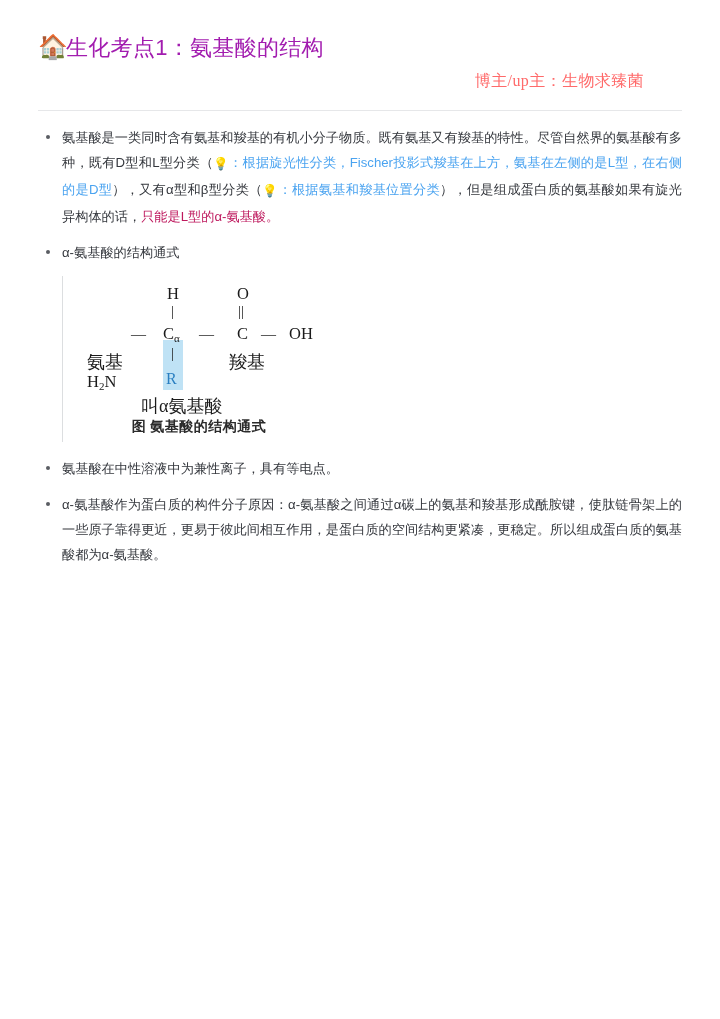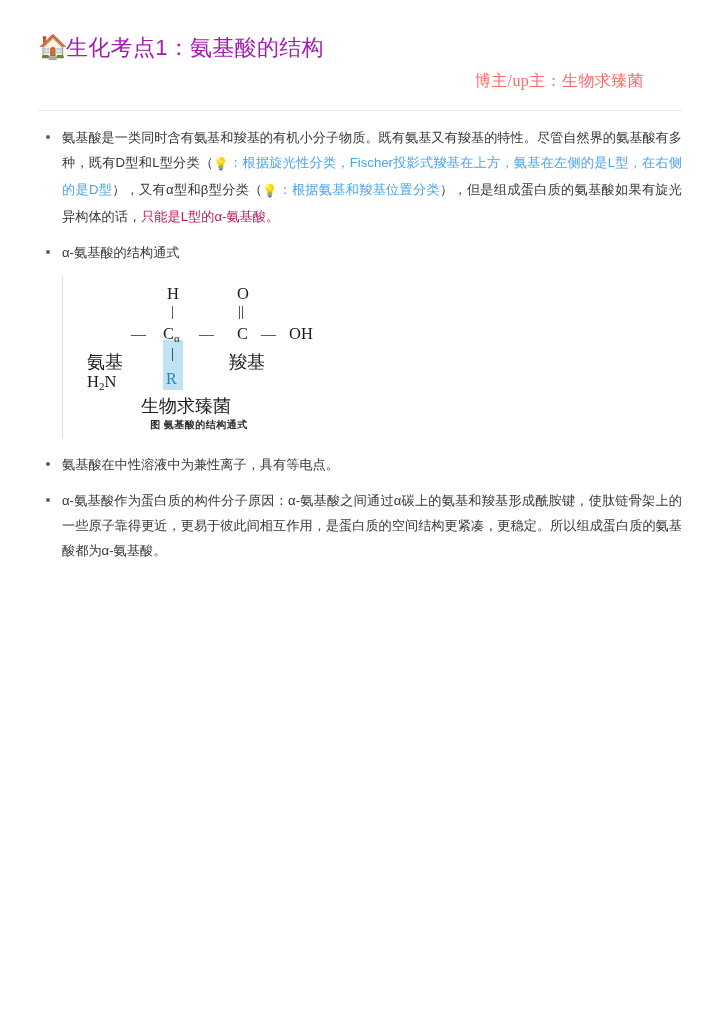--- a/index.html
+++ b/index.html
@@ -146,21 +146,21 @@
     background: #bfe2f5;
     width: 20px;
   }
   .r-letter {
     color: #2a7fc1;
     font-size: 16px;
     font-family: "Liberation Serif", "DejaVu Serif", serif;
   }
   .fig-caption {
     font-family: "Liberation Serif", "DejaVu Serif", serif;
-    font-size: 10px;
+    font-size: 14px;
     color: #2b2b2b;
     text-align: center;
     width: 240px;
     margin-top: 2px;
     letter-spacing: 0.5px;
     font-weight: 700;
   }
 </style>
 </head>
 <body>
@@ -210,21 +210,21 @@
         <span class="f-abs bondh" style="left:120px; top:42px;">—</span>
         <span class="f-abs atom" style="left:158px; top:40px;">C</span>
         <span class="f-abs bondh" style="left:182px; top:42px;">—</span>
         <span class="f-abs atom" style="left:210px; top:40px;">OH</span>
 
         <span class="f-abs cn-label" style="left:8px; top:66px;">氨基</span>
         <span class="f-abs cn-label" style="left:150px; top:66px;">羧基</span>
 
         <span class="f-abs bondv" style="left:92px; top:62px;">|</span>
         <span class="f-abs r-letter" style="left:87px; top:86px;">R</span>
-        <span class="f-abs cn-label" style="left:62px; top:110px;">生物求臻菌</span>
+        <span class="f-abs cn-label" style="left:62px; top:110px;">叫α氨基酸</span>
       </div>
       <div class="fig-caption">图 氨基酸的结构通式</div>
     </div>
 
     <ul class="bullets">
       <li>
         <span>氨基酸在中性溶液中为兼性离子，具有等电点。</span>
       </li>
       <li>
         <span>α-氨基酸作为蛋白质的构件分子原因：α-氨基酸之间通过α碳上的氨基和羧基形成酰胺键，使肽链骨架上的一些原子靠得更近，更易于彼此间相互作用，是蛋白质的空间结构更紧凑，更稳定。所以组成蛋白质的氨基酸都为α-氨基酸。</span>

